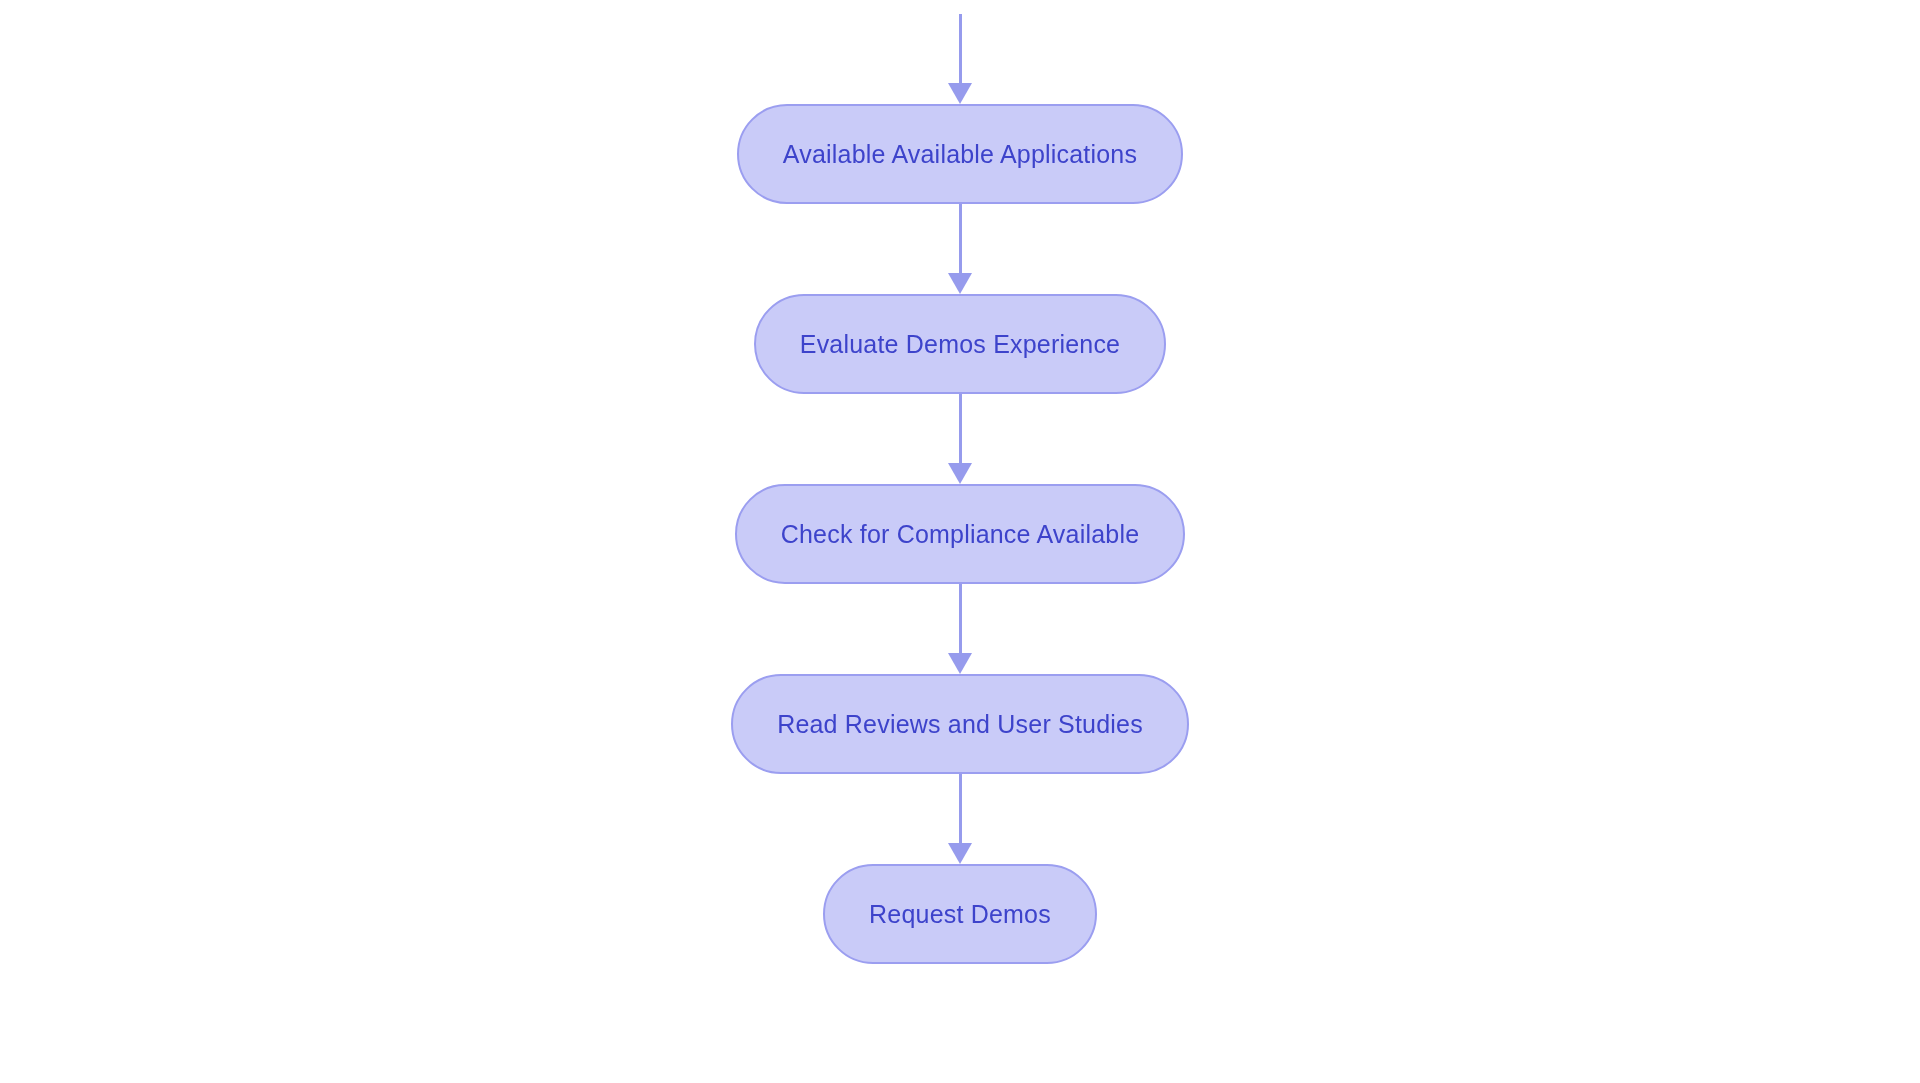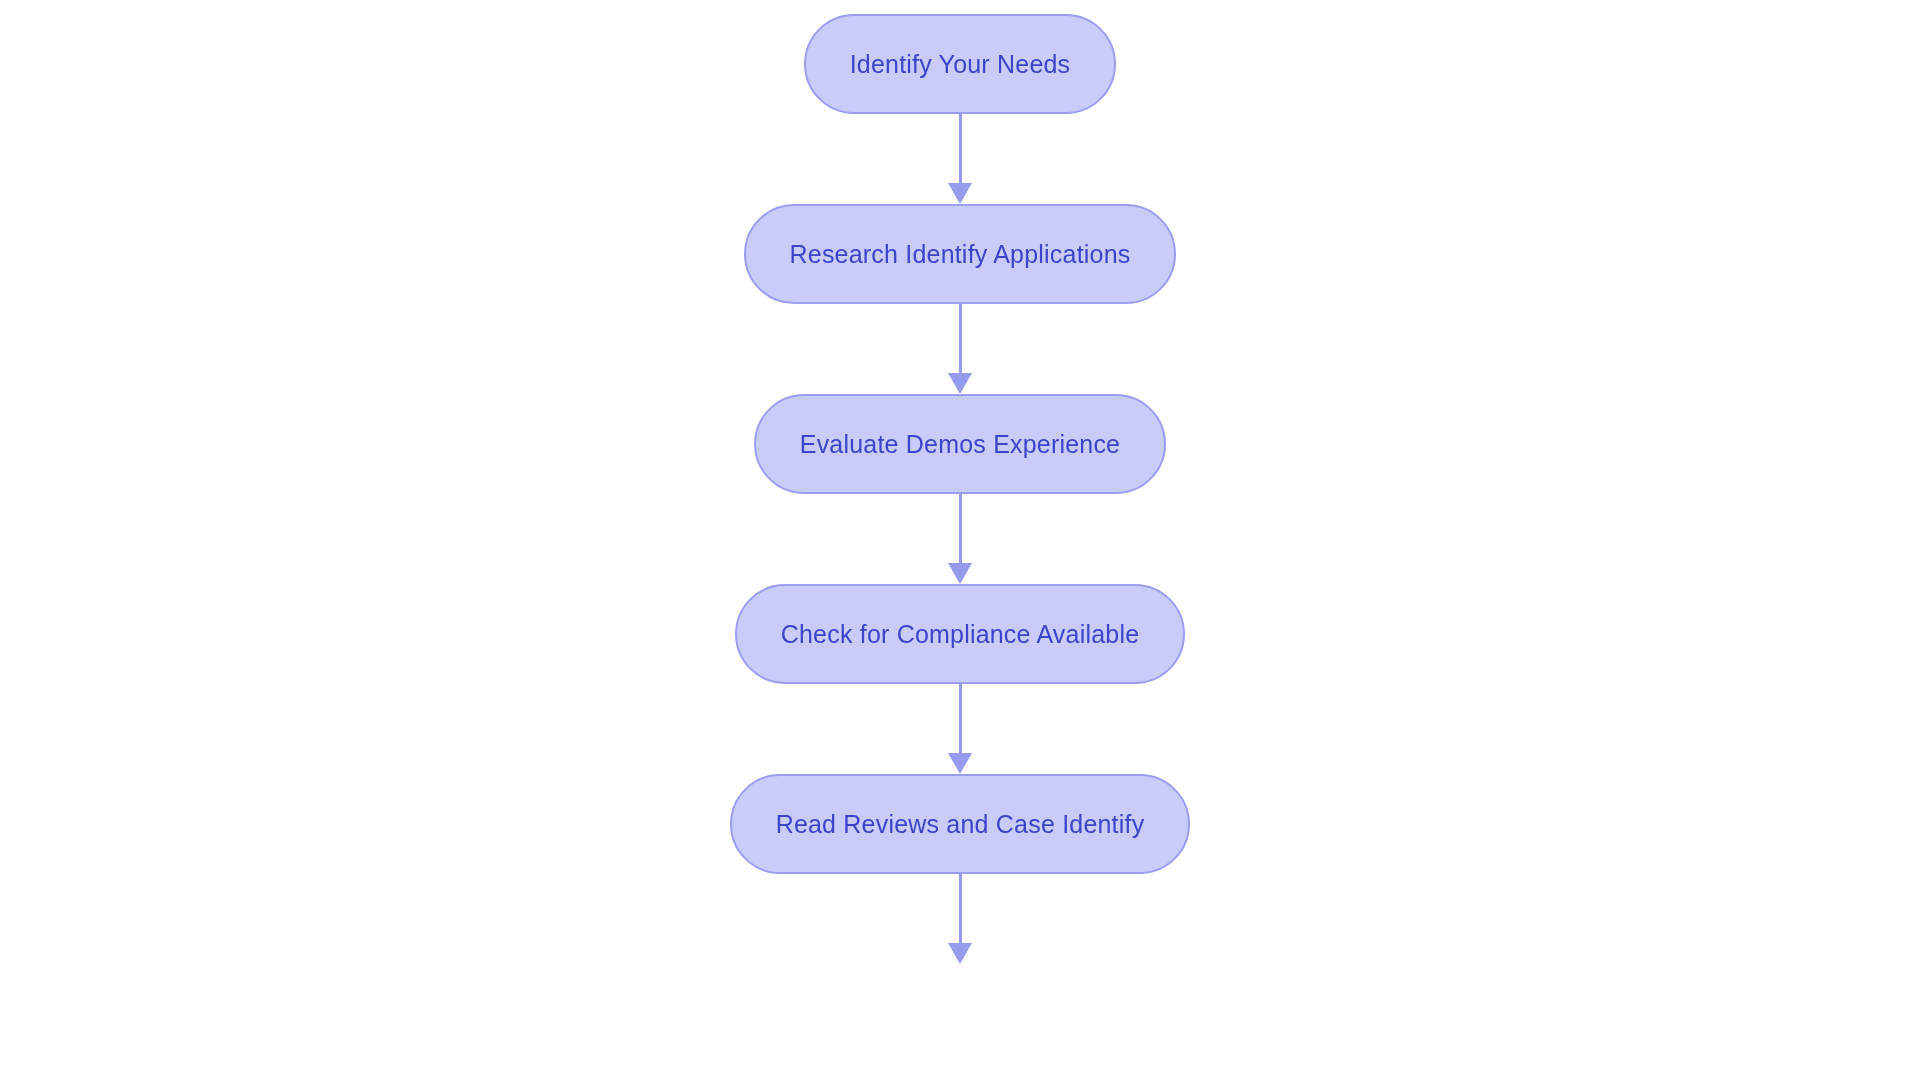--- a/index.html
+++ b/index.html
@@ -56,31 +56,28 @@
     border-top: 21px solid var(--arrow-color, #969bed);
     margin-top: -1px;
     flex: 0 0 auto;
   }
 </style>
 </head>
 <body>
 
 <div class="canvas">
 
-  <div class="flow-node">
-    <span>Identify Your Needs</span>
-  </div>
 
   <div class="arrow">
     <div class="arrow-line"></div>
     <div class="arrow-head"></div>
   </div>
 
   <div class="flow-node">
-    <span>Research Identify Applications</span>
+    <span>Available Available Applications</span>
   </div>
 
   <div class="arrow">
     <div class="arrow-line"></div>
     <div class="arrow-head"></div>
   </div>
 
   <div class="flow-node">
     <span>Evaluate Demos Experience</span>
   </div>
@@ -93,22 +90,25 @@
   <div class="flow-node">
     <span>Check for Compliance Available</span>
   </div>
 
   <div class="arrow">
     <div class="arrow-line"></div>
     <div class="arrow-head"></div>
   </div>
 
   <div class="flow-node">
-    <span>Read Reviews and Case Identify</span>
+    <span>Read Reviews and User Studies</span>
   </div>
 
   <div class="arrow">
     <div class="arrow-line"></div>
     <div class="arrow-head"></div>
   </div>
 
+  <div class="flow-node">
+    <span>Request Demos</span>
+  </div>
 
 </div>
 
 </body></html>

